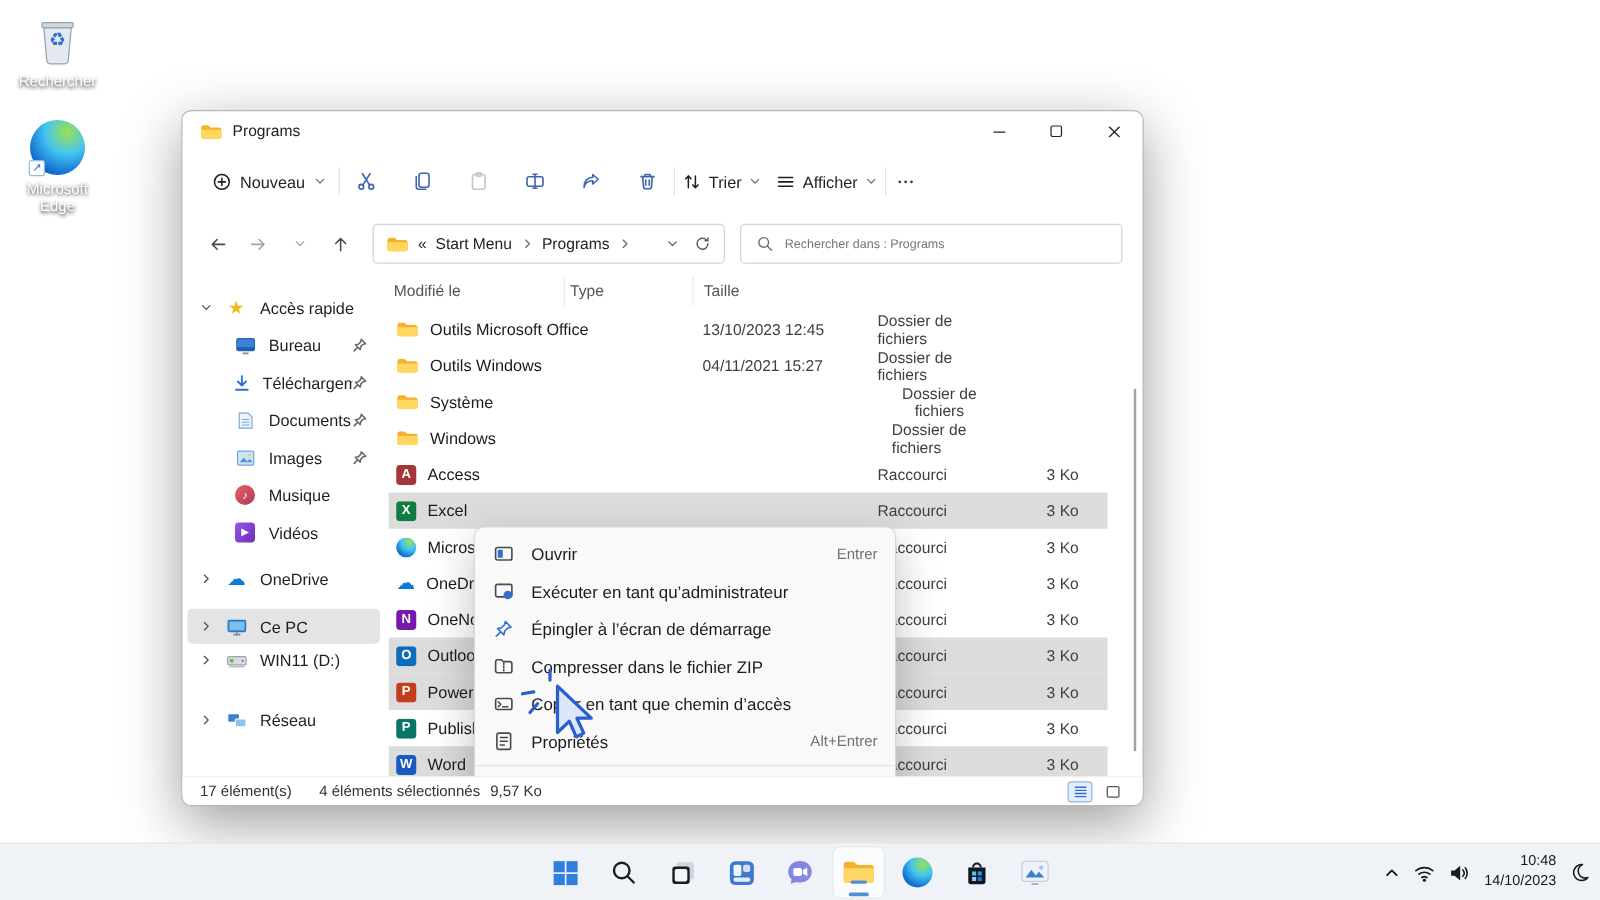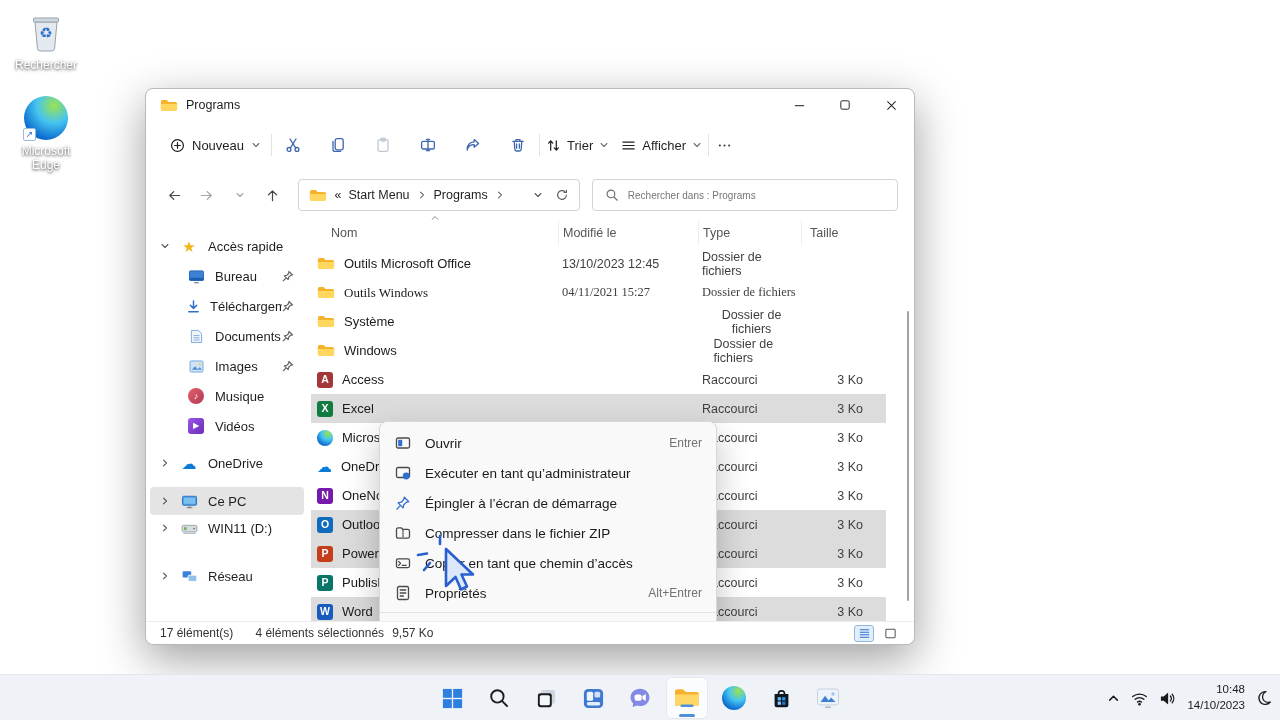--- a/index.html
+++ b/index.html
@@ -474,28 +474,20 @@
               <svg viewBox="0 0 18 14" width="17" height="13">
                 <rect x="1.6" y="1.4" width="9.2" height="6.6" rx="1" fill="#3b82d6"></rect>
                 <rect x="7.6" y="5.6" width="9.2" height="6.6" rx="1" fill="#8fc0ee" stroke="#fff" stroke-width=".9"></rect>
               </svg>
             </span>
             <span class="s-label">Réseau</span>
           </div>
         </div>
       <div class="filepane">
         <div class="fhdr" id="fhdr">
-            <span class="hc hc-name">
-              <span>Nom</span>
-              <span class="hdr-caret icn">
-                <svg viewBox="0 0 10 6" width="9" height="6">
-                  <path d="M1.5 4.8L5 1.3l3.5 3.5" fill="none" stroke="#888" stroke-width="1.1"></path>
-                </svg>
-              </span>
-            </span>
             <span class="hc hc-date">
               <span>Modifié le</span>
             </span>
             <span class="hc hc-type">
               <span>Type</span>
             </span>
             <span class="hc hc-size">
               <span>Taille</span>
             </span>
           </div>
@@ -507,21 +499,21 @@
                     <path d="M1 4c0-1.1.9-2 2-2h4.5l2 2H17a2 2 0 0 1 2 2v6a2 2 0 0 1-2 2H3a2 2 0 0 1-2-2z" fill="#f7b22b"></path>
                     <path d="M1 6.2h18V12a2 2 0 0 1-2 2H3a2 2 0 0 1-2-2z" fill="#ffd75e"></path>
                   </svg>
                 </span>
                 <span>Outils Microsoft Office</span>
               </span>
               <span class="c-date">13/10/2023 12:45</span>
               <span class="c-type">Dossier de fichiers</span>
               <span class="c-size"></span>
             </div>
-            <div class="frow" style="top: 65px; font-family: Liberation Serif, serif;">
+            <div class="frow" style="top: 65px;">
               <span class="c-name">
                 <span class="icn ">
                   <svg viewBox="0 0 20 16" width="18" height="15">
                     <path d="M1 4c0-1.1.9-2 2-2h4.5l2 2H17a2 2 0 0 1 2 2v6a2 2 0 0 1-2 2H3a2 2 0 0 1-2-2z" fill="#f7b22b"></path>
                     <path d="M1 6.2h18V12a2 2 0 0 1-2 2H3a2 2 0 0 1-2-2z" fill="#ffd75e"></path>
                   </svg>
                 </span>
                 <span>Outils Windows</span>
               </span>
               <span class="c-date">04/11/2021 15:27</span>

